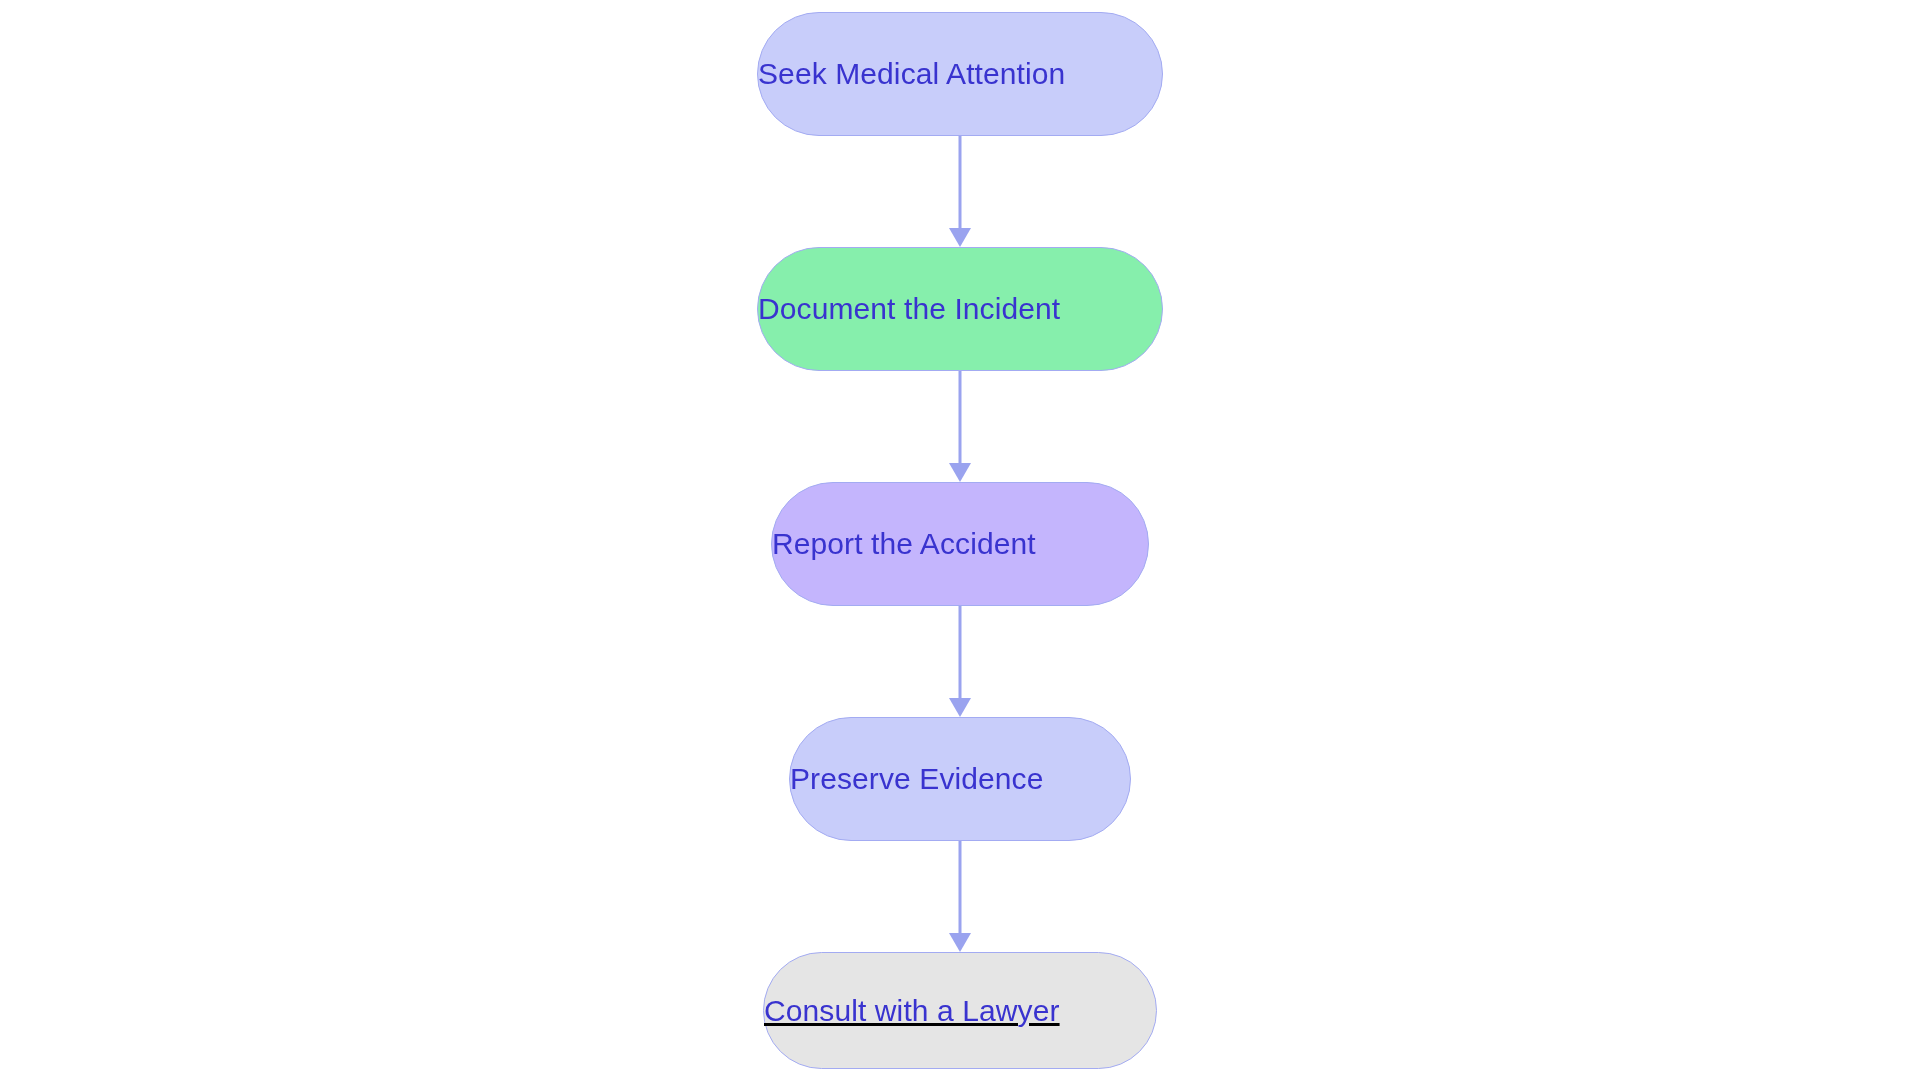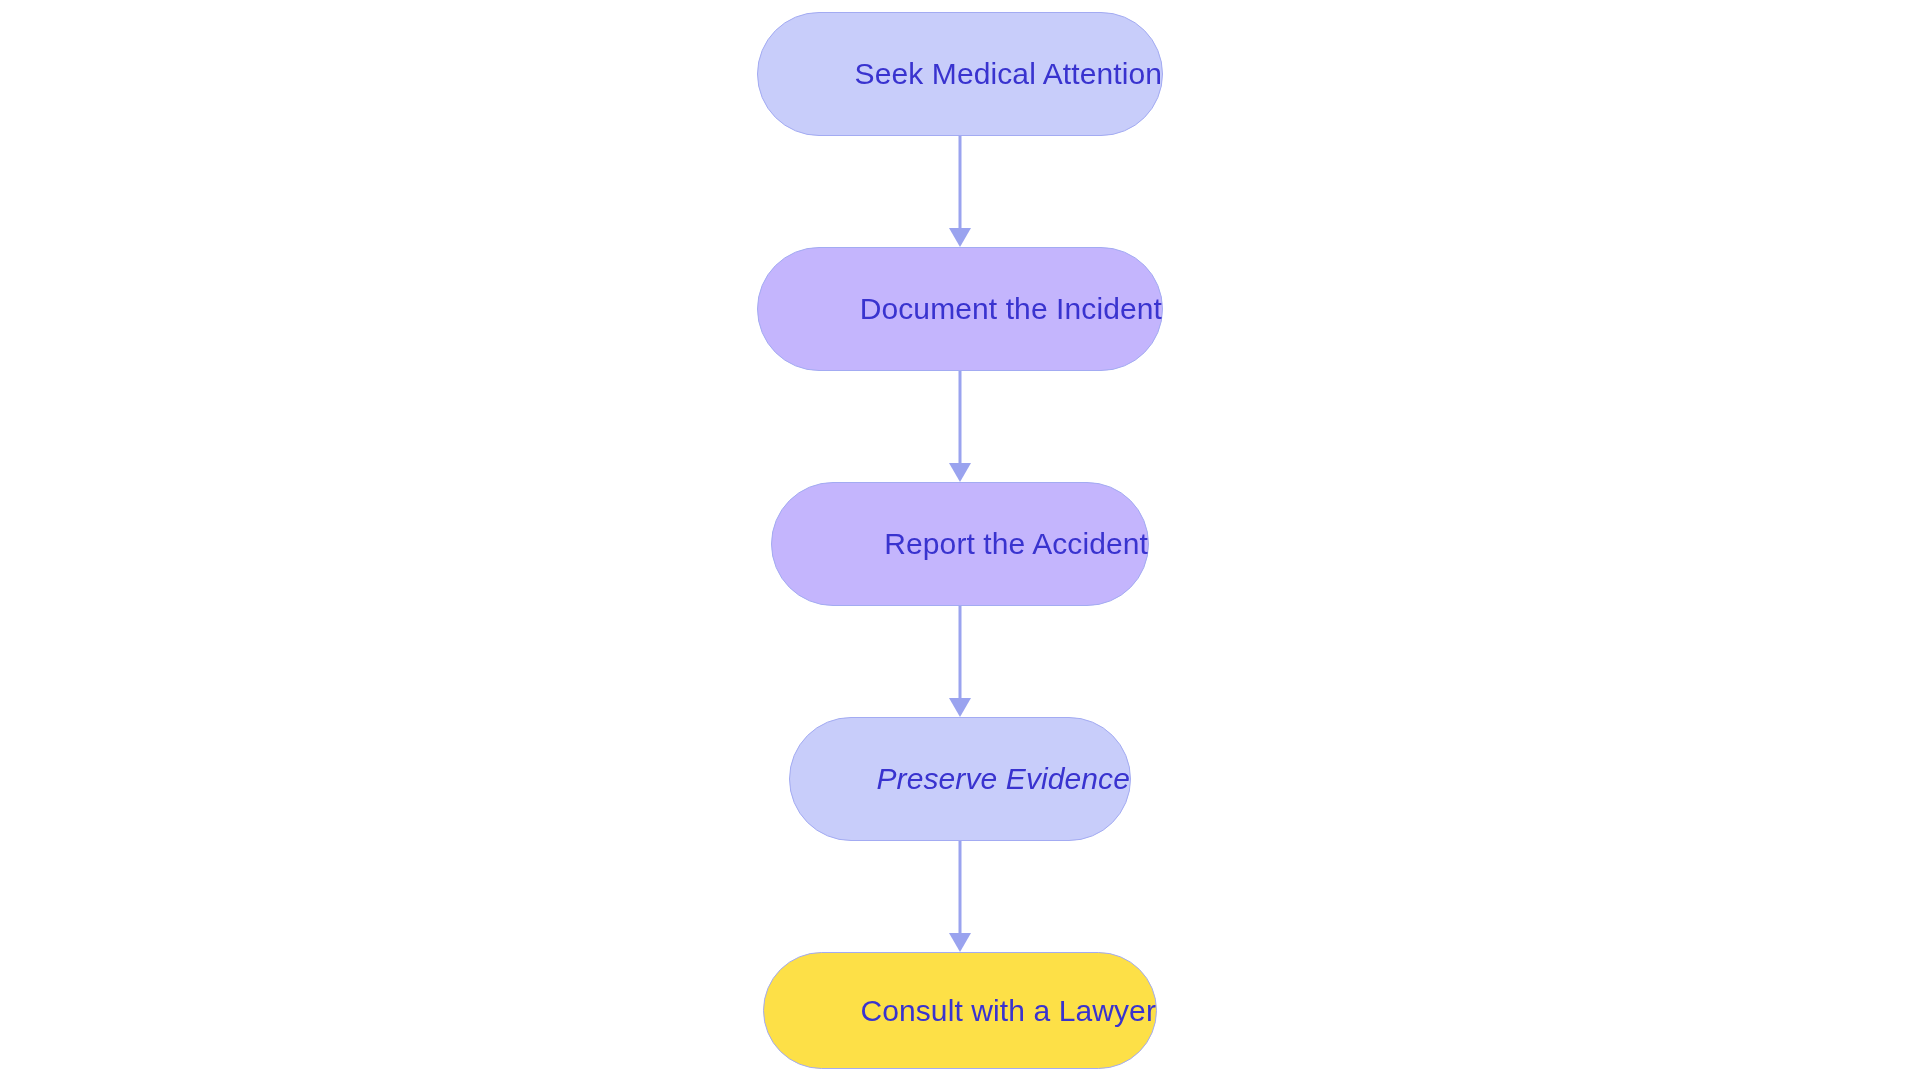--- a/index.html
+++ b/index.html
@@ -33,21 +33,21 @@
   }
 
   .node {
     box-sizing: border-box;
     height: 124px;
     border-radius: 62px;
     background: #c8cdfa;
     border: 1.6px solid #a3abf2;
     display: flex;
     align-items: center;
-    justify-content: flex-end;
+    justify-content: flex-start;
     flex: 0 0 auto;
   }
 
   .node-label {
     color: #3933cf;
     font-family: "Liberation Sans", sans-serif;
     font-size: 30px;
     font-weight: 400;
     letter-spacing: 0.1px;
     white-space: nowrap;
@@ -96,45 +96,45 @@
 
     <div class="node" style="width: 406px; height: 124px; border-radius: 62px; background: rgb(200, 205, 250); border-color: rgb(163, 171, 242);">
       <span class="node-label" style="color: rgb(57, 51, 207); font-size: 30px;">Seek Medical Attention</span>
     </div>
 
     <div class="connector" style="height: 111px;">
       <div class="shaft" style="background: rgb(154, 163, 239); width: 3px;"></div>
       <div class="arrowhead" style="border-top-color: rgb(154, 163, 239);"></div>
     </div>
 
-    <div class="node" style="width: 406px; height: 124px; border-radius: 62px; background: #c4b5fd; border-color: rgb(163, 171, 242);">
+    <div class="node" style="width: 406px; height: 124px; border-radius: 62px; background: #86efac; border-color: rgb(163, 171, 242);">
       <span class="node-label" style="color: rgb(57, 51, 207); font-size: 30px;">Document the Incident</span>
     </div>
 
     <div class="connector" style="height: 111px;">
       <div class="shaft" style="background: rgb(154, 163, 239); width: 3px;"></div>
       <div class="arrowhead" style="border-top-color: rgb(154, 163, 239);"></div>
     </div>
 
     <div class="node" style="width: 378px; height: 124px; border-radius: 62px; background: #c4b5fd; border-color: rgb(163, 171, 242);">
       <span class="node-label" style="color: rgb(57, 51, 207); font-size: 30px;">Report the Accident</span>
     </div>
 
     <div class="connector" style="height: 111px;">
       <div class="shaft" style="background: rgb(154, 163, 239); width: 3px;"></div>
       <div class="arrowhead" style="border-top-color: rgb(154, 163, 239);"></div>
     </div>
 
-    <div class="node" style="width: 342px; height: 124px; border-radius: 62px; background: rgb(200, 205, 250); border-color: rgb(163, 171, 242); font-style: italic;">
+    <div class="node" style="width: 342px; height: 124px; border-radius: 62px; background: rgb(200, 205, 250); border-color: rgb(163, 171, 242);">
       <span class="node-label" style="color: rgb(57, 51, 207); font-size: 30px;">Preserve Evidence</span>
     </div>
 
     <div class="connector" style="height: 111px;">
       <div class="shaft" style="background: rgb(154, 163, 239); width: 3px;"></div>
       <div class="arrowhead" style="border-top-color: rgb(154, 163, 239);"></div>
     </div>
 
-    <div class="node" style="width: 394px; height: 117px; border-radius: 62px; background: #fde047; border-color: rgb(163, 171, 242);">
+    <div class="node" style="width: 394px; height: 117px; border-radius: 62px; background: #e5e5e5; border-color: rgb(163, 171, 242); text-decoration: underline;">
       <span class="node-label" style="color: rgb(57, 51, 207); font-size: 30px;">Consult with a Lawyer</span>
     </div>
 
   </div>
 </div>
 
 </body></html>

